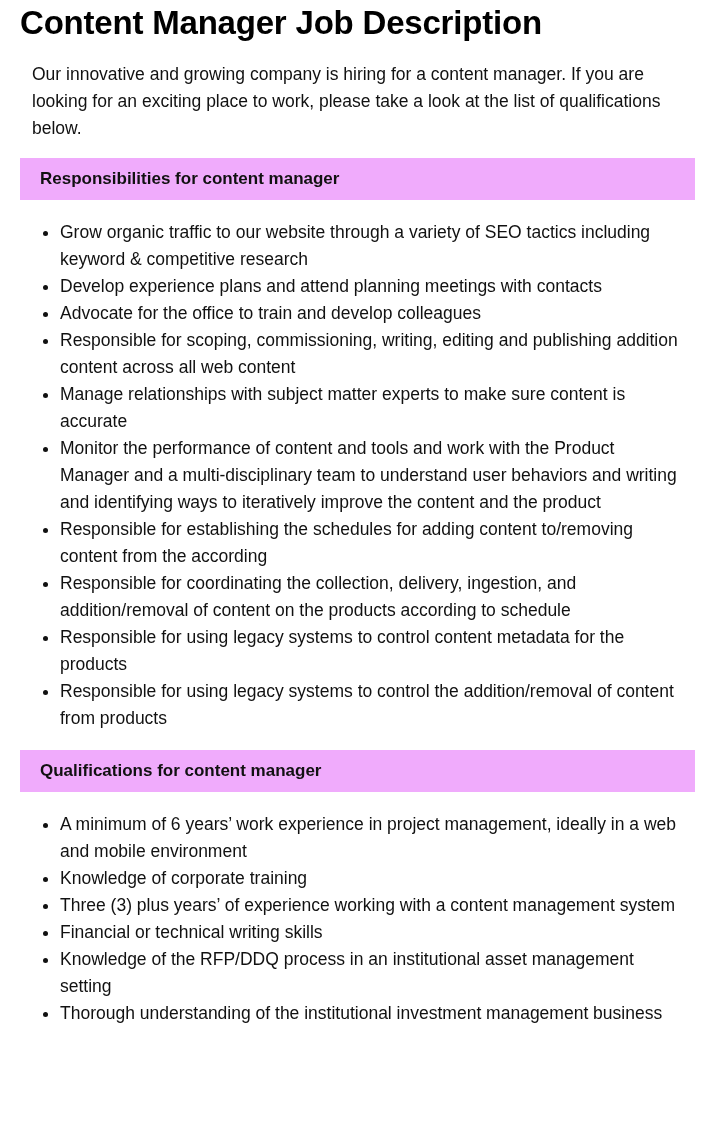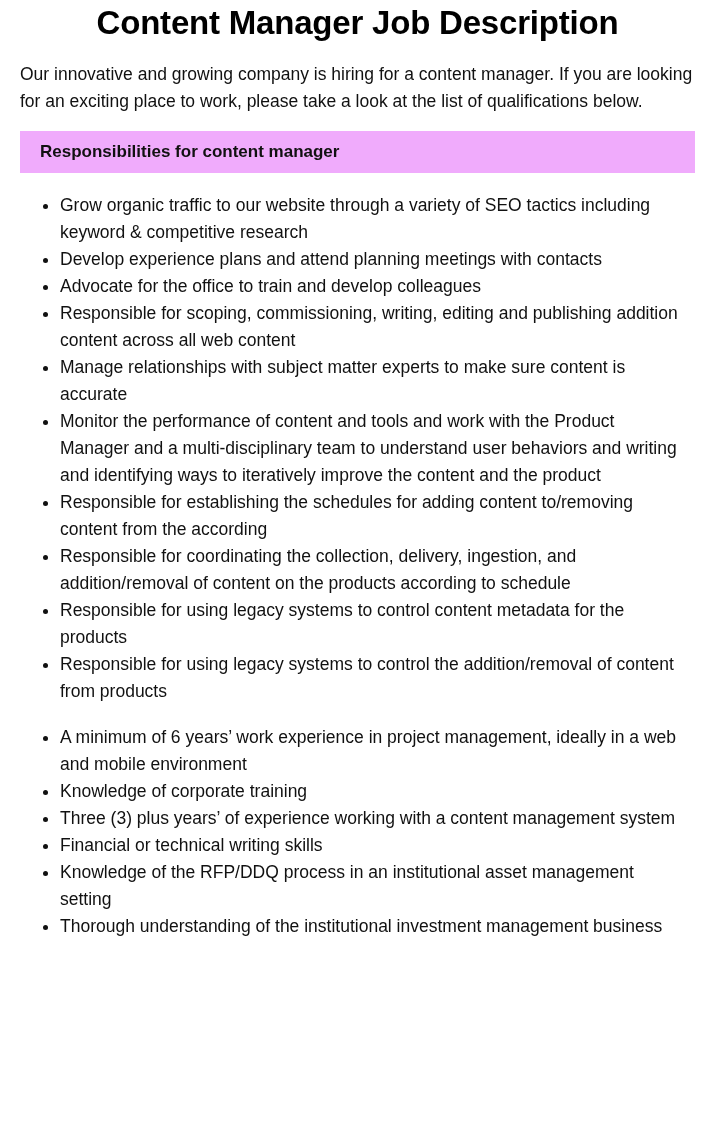--- a/index.html
+++ b/index.html
@@ -3,25 +3,25 @@
   <meta charset="utf-8">
   <style>
     html, body { margin: 0; padding: 0; background: #ffffff; }
     body {
       width: 720px; height: 1133px; overflow: hidden;
       font-family: "Liberation Sans", sans-serif; color: #111;
     }
     .page { padding: 0 25px 0 20px; }
     h1 {
       margin: 0; padding-top: 2px;
-      font-size: 33px; font-weight: bold; text-align: center;
+      font-size: 33px; font-weight: bold; 
       line-height: 42px; color: #000; letter-spacing: -0.2px;
     }
     .intro {
-      margin: 17px 0 0 0; font-size: 17.5px; line-height: 27px; color: #111;
+      margin: 17px 0 0 12px; font-size: 17.5px; line-height: 27px; color: #111;
     }
     .section-header {
       background: #f0abfc; height: 42px; margin-top: 16px;
       display: flex; align-items: center; padding-left: 20px;
       font-size: 17px; font-weight: bold; color: #111;
     }
     ul { margin: 19px 16px 0 0; padding-left: 40px; font-size: 17.5px; line-height: 27px; }
     li { padding-left: 0; }
     .sec2 { margin-top: 18px; }
   </style>
@@ -39,20 +39,21 @@
     <li>Advocate for the office to train and develop colleagues</li>
     <li>Responsible for scoping, commissioning, writing, editing and publishing addition content across all web content</li>
     <li>Manage relationships with subject matter experts to make sure content is accurate</li>
     <li>Monitor the performance of content and tools and work with the Product Manager and a multi-disciplinary team to understand user behaviors and writing and identifying ways to iteratively improve the content and the product</li>
     <li>Responsible for establishing the schedules for adding content to/removing content from the according</li>
     <li>Responsible for coordinating the collection, delivery, ingestion, and addition/removal of content on the products according to schedule</li>
     <li>Responsible for using legacy systems to control content metadata for the products</li>
     <li>Responsible for using legacy systems to control the addition/removal of content from products</li>
   </ul>
 
+  <div class="section-header sec2">Qualifications for content manager</div>
   <ul>
     <li>A minimum of 6 years’ work experience in project management, ideally in a web and mobile environment</li>
     <li>Knowledge of corporate training</li>
     <li>Three (3) plus years’ of experience working with a content management system</li>
     <li>Financial or technical writing skills</li>
     <li>Knowledge of the RFP/DDQ process in an institutional asset management setting</li>
     <li>Thorough understanding of the institutional investment management business</li>
   </ul>
 </div>
 

